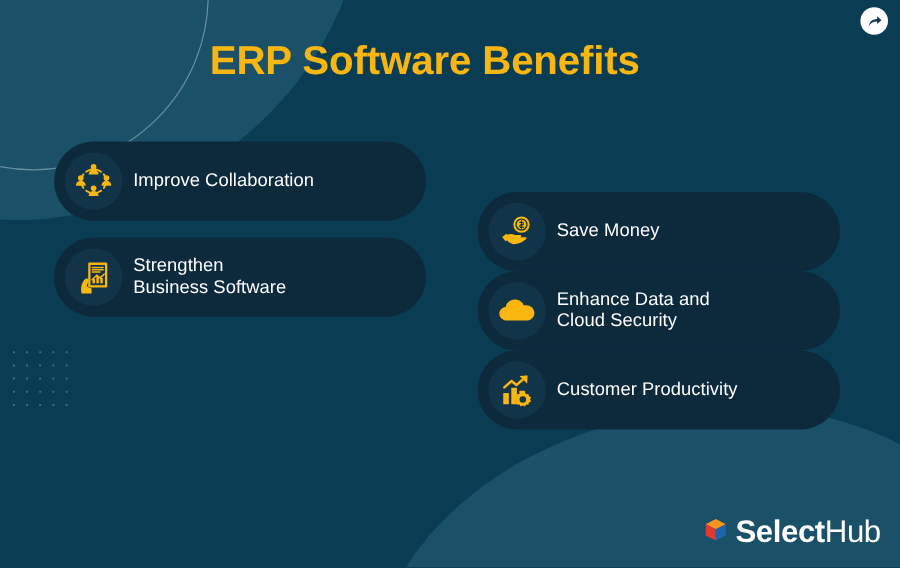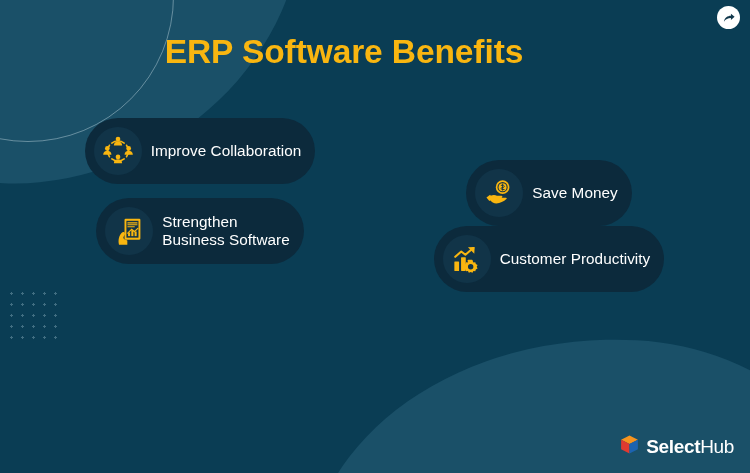--- a/index.html
+++ b/index.html
@@ -77,37 +77,36 @@
     justify-content: center;
     cursor: pointer;
     z-index: 8;
   }
   .share-btn svg { display: block; }
 
   
   .title {
     position: absolute;
     top: 33px;
-    left: 2px;
+    left: 12px;
     width: 684px;
     text-align: center;
     color: #f9b610;
     font-size: 33.5px;
     font-weight: bold;
     letter-spacing: -0.1px;
     z-index: 5;
   }
 
   
   .col {
     position: absolute;
     z-index: 4;
     display: flex;
     flex-direction: column;
-    align-items: center;
   }
   .col-left  { left: 45px;  top: 118px; width: 310px; gap: 14px; }
   .col-right { left: 398px; top: 160px; width: 302px; gap: 0; }
 
   .card {
     position: relative;
     display: flex;
     align-items: center;
     background: #0c2a3c;
     border-radius: 34px;
@@ -146,21 +145,21 @@
     bottom: 14px;
     display: flex;
     align-items: center;
     gap: 6px;
     z-index: 6;
     cursor: pointer;
   }
   .logo-mark { display: block; }
   .logo-text {
     color: #ffffff;
-    font-size: 19px;
+    font-size: 26px;
     letter-spacing: -0.35px;
     display: flex;
     align-items: center;
   }
   .logo-text .lt-bold { font-weight: bold; }
   .logo-text .lt-light { font-weight: normal; }
 </style>
 </head>
 <body>
 
@@ -250,20 +249,32 @@
           <path d="M1.6 20.4 L5.6 17.5 L8.6 21.4 L4.8 24.4 Z" fill="#f9b610"></path>
           <path d="M6.2 18.6 C8.8 17.2 11.4 17.4 13.2 18.6 L18.2 18.6
                    C19.5 18.6 19.5 20.6 18.2 20.6 L13.6 20.6
                    L22.2 20.6 C24.0 20.6 24.6 21.2 23.6 22.2
                    C21.0 24.8 16.4 27.0 12.6 27.0 C9.8 27.0 7.0 25.0 5.2 22.8 Z" fill="#f9b610"></path>
         </svg>
       </span>
       <span class="card-label">Save Money</span>
     </div>
 
+    <div class="card">
+      <span class="icon-circle">
+        <svg width="32" height="32" viewBox="0 0 34 34">
+          <path d="M8.0 25.6 C4.0 25.6 1.2 22.9 1.2 19.6 C1.2 16.5 3.6 14.0 6.8 13.7
+                   C7.4 9.8 10.8 7.0 15.0 7.0 C18.7 7.0 21.8 9.2 22.9 12.4
+                   C23.5 12.2 24.2 12.1 24.8 12.1 C29.0 12.1 32.2 15.1 32.2 18.9
+                   C32.2 22.6 29.2 25.6 25.2 25.6 Z" fill="#f9b610"></path>
+        </svg>
+      </span>
+      <span class="card-label">Enhance Data and
+Cloud Security</span>
+    </div>
 
     <div class="card">
       <span class="icon-circle">
         <svg width="29" height="29" viewBox="0 0 32 32">
           <g fill="#f9b610">
             <rect x="2.6" y="18.2" width="5.2" height="10.4" rx="0.6"></rect>
             <rect x="10.0" y="13.4" width="5.2" height="15.2" rx="0.6"></rect>
             <rect x="17.4" y="16.2" width="5.2" height="12.4" rx="0.6"></rect>
           </g>
           <path d="M3.6 13.0 L10.2 7.2 L14.8 10.8 L23.4 3.4" fill="none" stroke="#f9b610" stroke-width="2.3" stroke-linecap="round" stroke-linejoin="round"></path>

